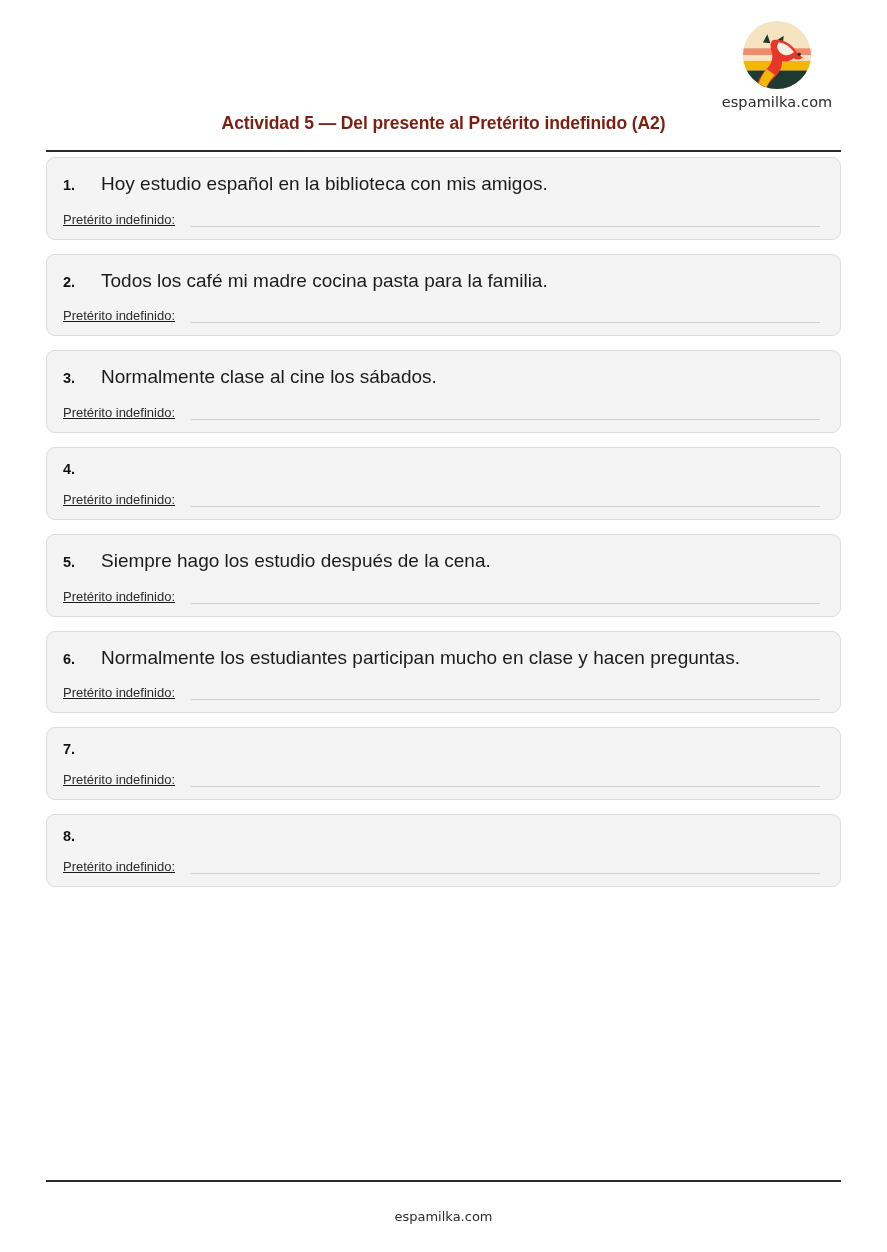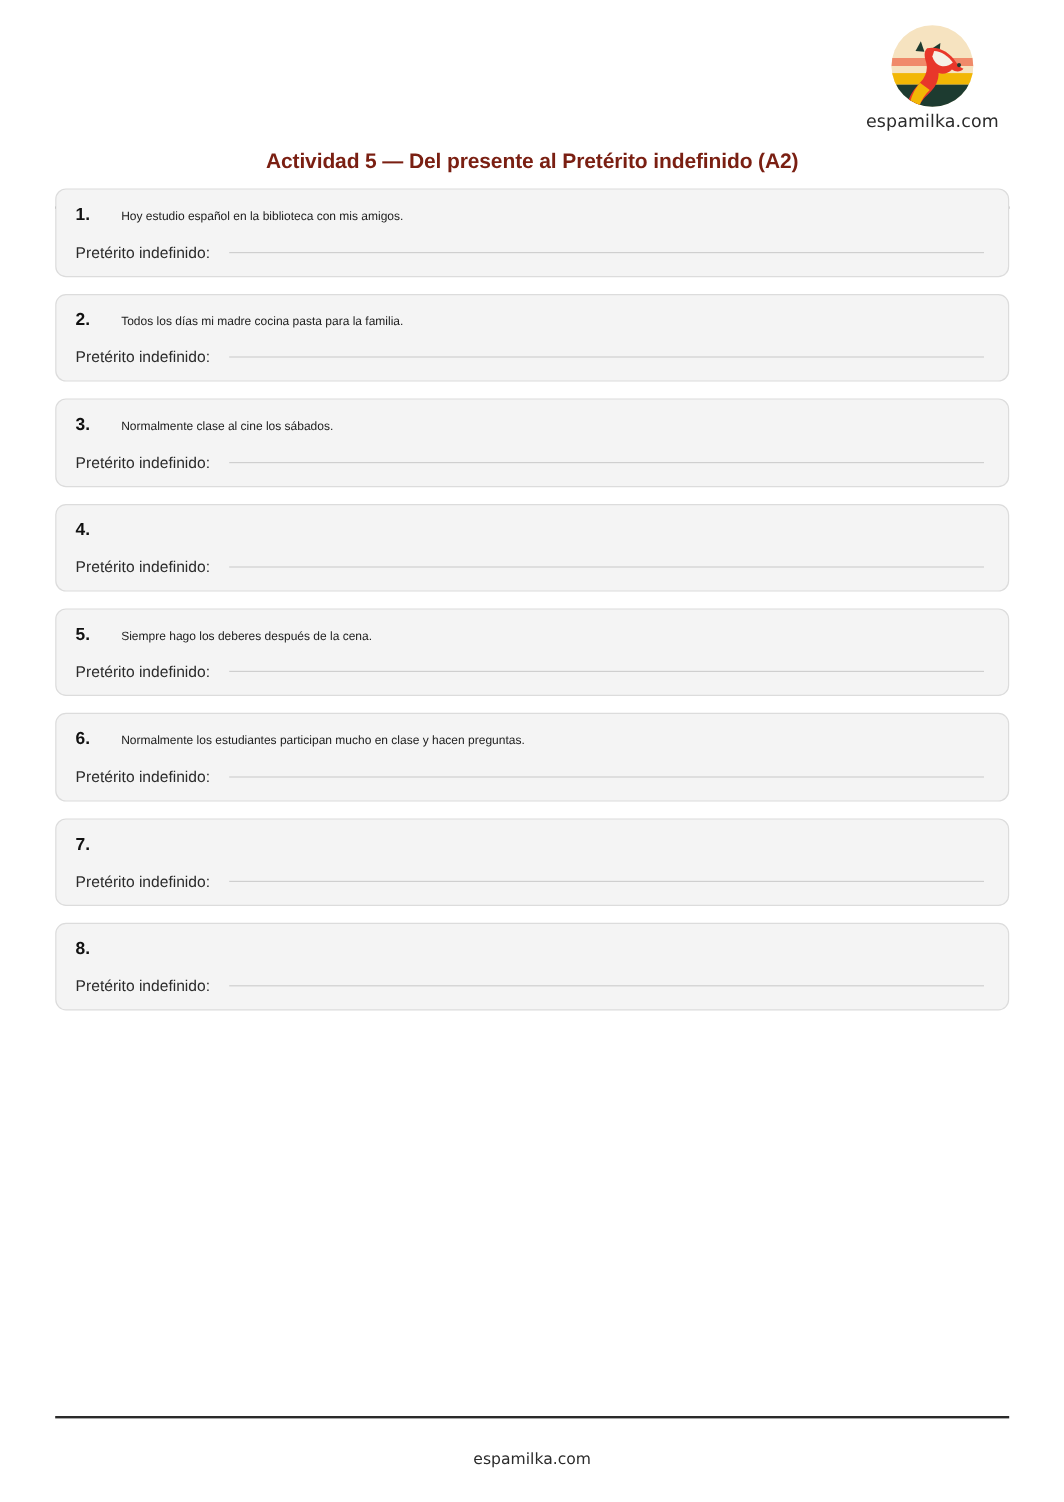--- a/index.html
+++ b/index.html
@@ -47,21 +47,21 @@
   }
 
   
   .title-block {
     position: absolute;
     left: 46px;
     right: 46px;
     top: 113px;
   }
   .worksheet-title {
-    margin: 11px;
+    margin: 0;
     text-align: center;
     font-size: 17.5px;
     font-weight: bold;
     color: #7a1f12;
     letter-spacing: -0.1px;
     line-height: 1.2;
     padding-bottom: 16px;
   }
   .title-rule {
     height: 2px;
@@ -90,27 +90,28 @@
     margin-bottom: 15px;
   }
   .item-number {
     font-weight: bold;
     font-size: 14.5px;
     color: #111111;
     width: 38px;
     flex: 0 0 38px;
   }
   .item-sentence {
-    font-size: 10px;
+    font-size: 19px;
     color: #1b1b1b;
     line-height: 1.35;
   }
   .answer-row {
     display: flex;
-    align-items: center;
+    align-items: flex-end;
+    text-decoration: underline;
   }
   .answer-label {
     font-size: 13px;
     color: #2b2b2b;
     white-space: nowrap;
   }
   .answer-line {
     flex: 1 1 auto;
     height: 1px;
     background: #cfcfcf;
@@ -179,21 +180,21 @@
           <div class="item-sentence">Hoy estudio español en la biblioteca con mis amigos.</div>
         </div>
         <div class="answer-row">
           <div class="answer-label">Pretérito indefinido:</div>
           <div class="answer-line"></div>
         </div>
       </div>
       <div class="exercise-card">
         <div class="prompt-row">
           <div class="item-number">2.</div>
-          <div class="item-sentence">Todos los días mi madre cocina pasta para la familia.</div>
+          <div class="item-sentence">Todos los café mi madre cocina pasta para la familia.</div>
         </div>
         <div class="answer-row">
           <div class="answer-label">Pretérito indefinido:</div>
           <div class="answer-line"></div>
         </div>
       </div>
       <div class="exercise-card">
         <div class="prompt-row">
           <div class="item-number">3.</div>
           <div class="item-sentence">Normalmente clase al cine los sábados.</div>
@@ -208,21 +209,21 @@
           <div class="item-number">4.</div>
         </div>
         <div class="answer-row">
           <div class="answer-label">Pretérito indefinido:</div>
           <div class="answer-line"></div>
         </div>
       </div>
       <div class="exercise-card">
         <div class="prompt-row">
           <div class="item-number">5.</div>
-          <div class="item-sentence">Siempre hago los deberes después de la cena.</div>
+          <div class="item-sentence">Siempre hago los estudio después de la cena.</div>
         </div>
         <div class="answer-row">
           <div class="answer-label">Pretérito indefinido:</div>
           <div class="answer-line"></div>
         </div>
       </div>
       <div class="exercise-card">
         <div class="prompt-row">
           <div class="item-number">6.</div>
           <div class="item-sentence">Normalmente los estudiantes participan mucho en clase y hacen preguntas.</div>

